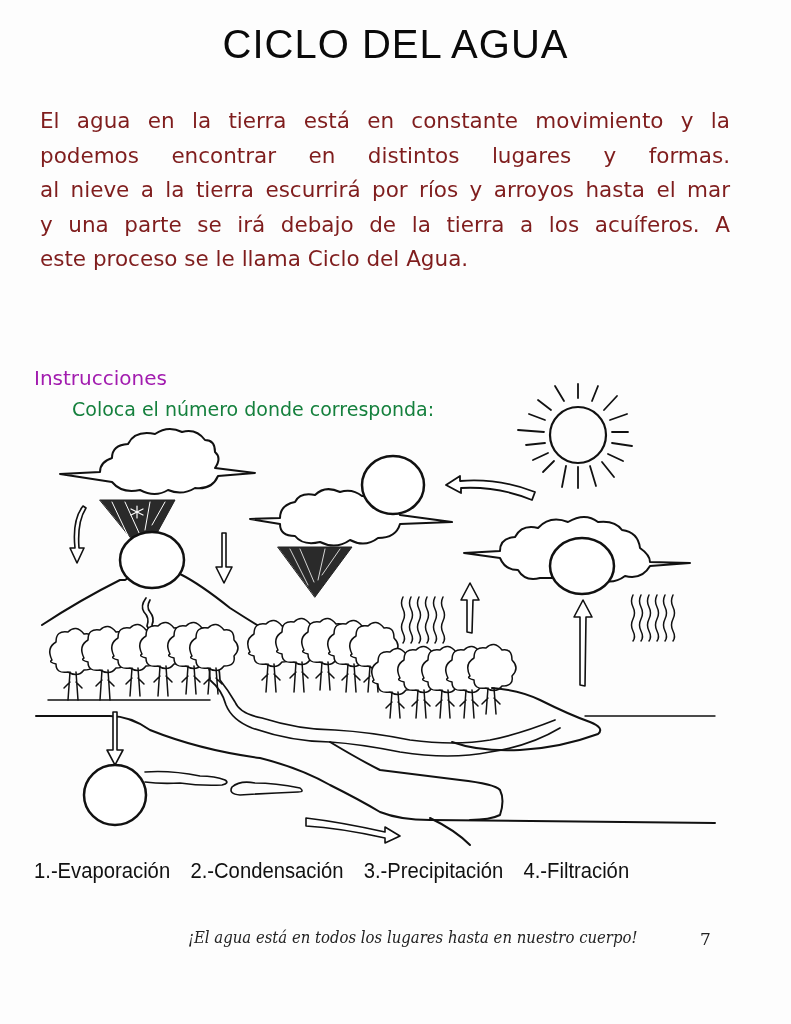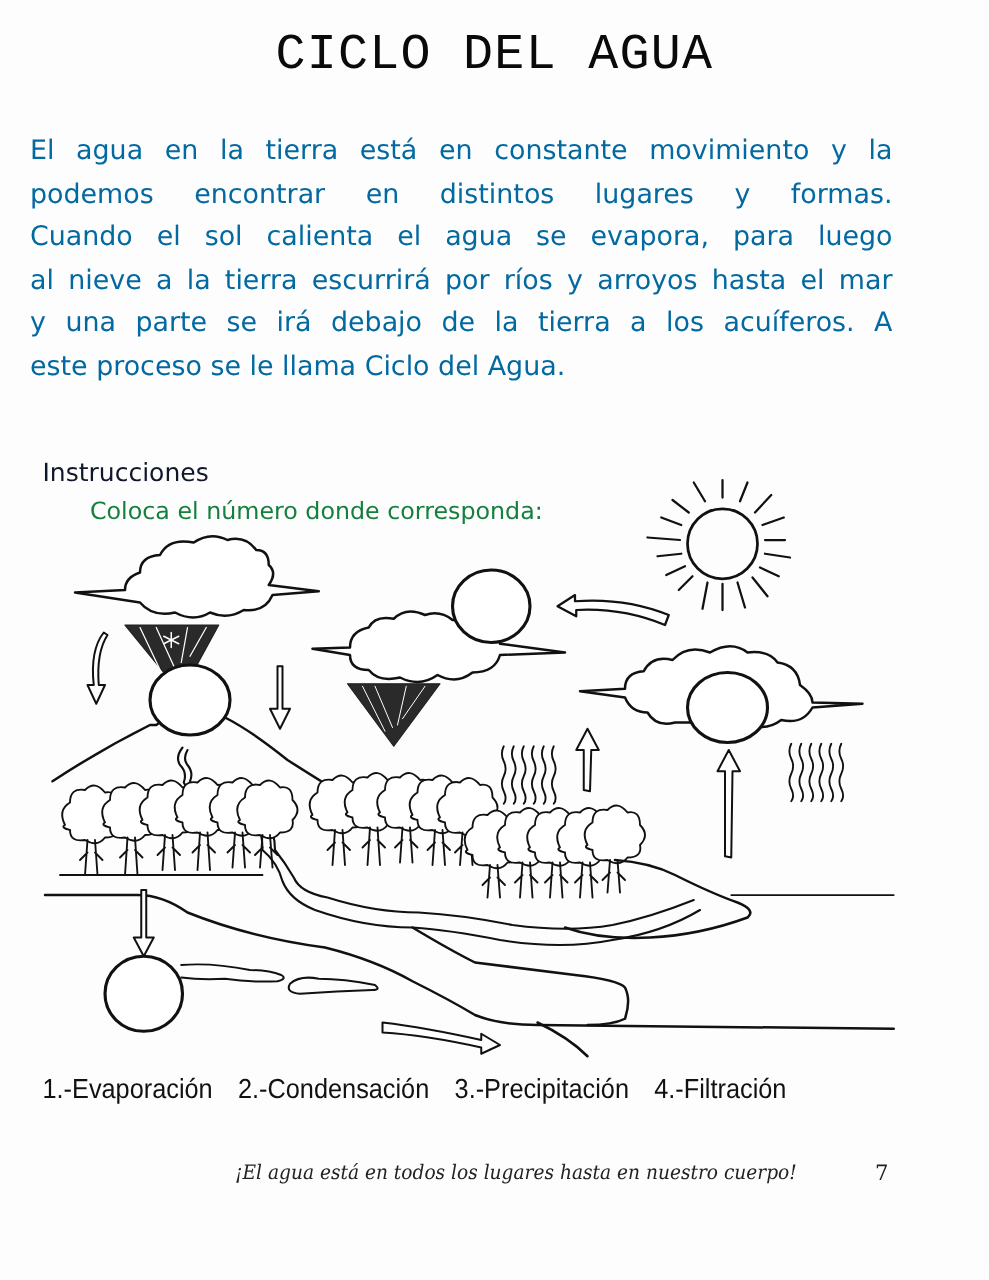--- a/index.html
+++ b/index.html
@@ -1,32 +1,32 @@
 <!DOCTYPE html>
 <html><head>
 <meta charset="utf-8">
 <style>
   html, body { margin: 0; padding: 0; background: #ffffff; }
   body { width: 791px; height: 1024px; position: relative; overflow: hidden; color: #111; }
   .page { position: absolute; inset: 0; background: #fdfdfd; }
   .title {
     position: absolute; left: 0; top: 22px; width: 791px; text-align: center;
-    font-family: Liberation Mono, monospace; font-size: 40px; font-weight: normal;
+    font-family: Liberation Sans, sans-serif; font-size: 40px; font-weight: normal;
     letter-spacing: 1px; color: #0a0a0a;
   }
   .intro {
-    position: absolute; left: 24px; top: 104px; width: 690px;
+    position: absolute; left: 40px; top: 104px; width: 690px;
     font-family: "DejaVu Sans", sans-serif; font-size: 21.5px; line-height: 34.5px;
-    color: #0369a1; margin: 0;
+    color: #7f1d1d; margin: 0;
   }
   .intro .line { display: block; white-space: nowrap; }
   .intro .justify { text-align: justify; text-align-last: justify; }
   .instructions-heading {
     position: absolute; left: 34px; top: 366px;
-    font-family: "DejaVu Sans", sans-serif; font-size: 20px; color: #0f172a;
+    font-family: "DejaVu Sans", sans-serif; font-size: 20px; color: #a21caf;
   }
   .instructions-text {
     position: absolute; left: 72px; top: 398px;
     font-family: "DejaVu Sans", sans-serif; font-size: 19px; color: #15803d;
   }
   .diagram { position: absolute; left: 0; top: 370px; width: 791px; height: 490px; }
   .circle-target { cursor: pointer; }
   .options {
     position: absolute; left: 34px; top: 858px; width: 700px;
     font-family: "Liberation Sans", sans-serif; font-size: 22px; color: #111;
@@ -45,21 +45,20 @@
 </head>
 <body>
 
 <div class="page">
 
   <div class="title">CICLO DEL AGUA</div>
 
   <p class="intro">
     <span class="line justify">El agua en la tierra está en constante movimiento y la</span>
     <span class="line justify">podemos encontrar  en distintos lugares y formas.</span>
-    <span class="line justify">Cuando el sol calienta  el agua se evapora, para luego</span>
     <span class="line justify">al nieve a la tierra escurrirá por ríos y arroyos hasta el mar</span>
     <span class="line justify">y una parte se irá debajo de la tierra a los acuíferos. A</span>
     <span class="line">este proceso se le llama Ciclo del Agua.</span>
   </p>
 
   <div class="instructions-heading">Instrucciones</div>
   <div class="instructions-text">Coloca el número donde corresponda:</div>
 
   <svg class="diagram" viewBox="0 370 791 490" xmlns="http://www.w3.org/2000/svg" fill="none" stroke="#111" stroke-width="2" stroke-linecap="round" stroke-linejoin="round">
 

